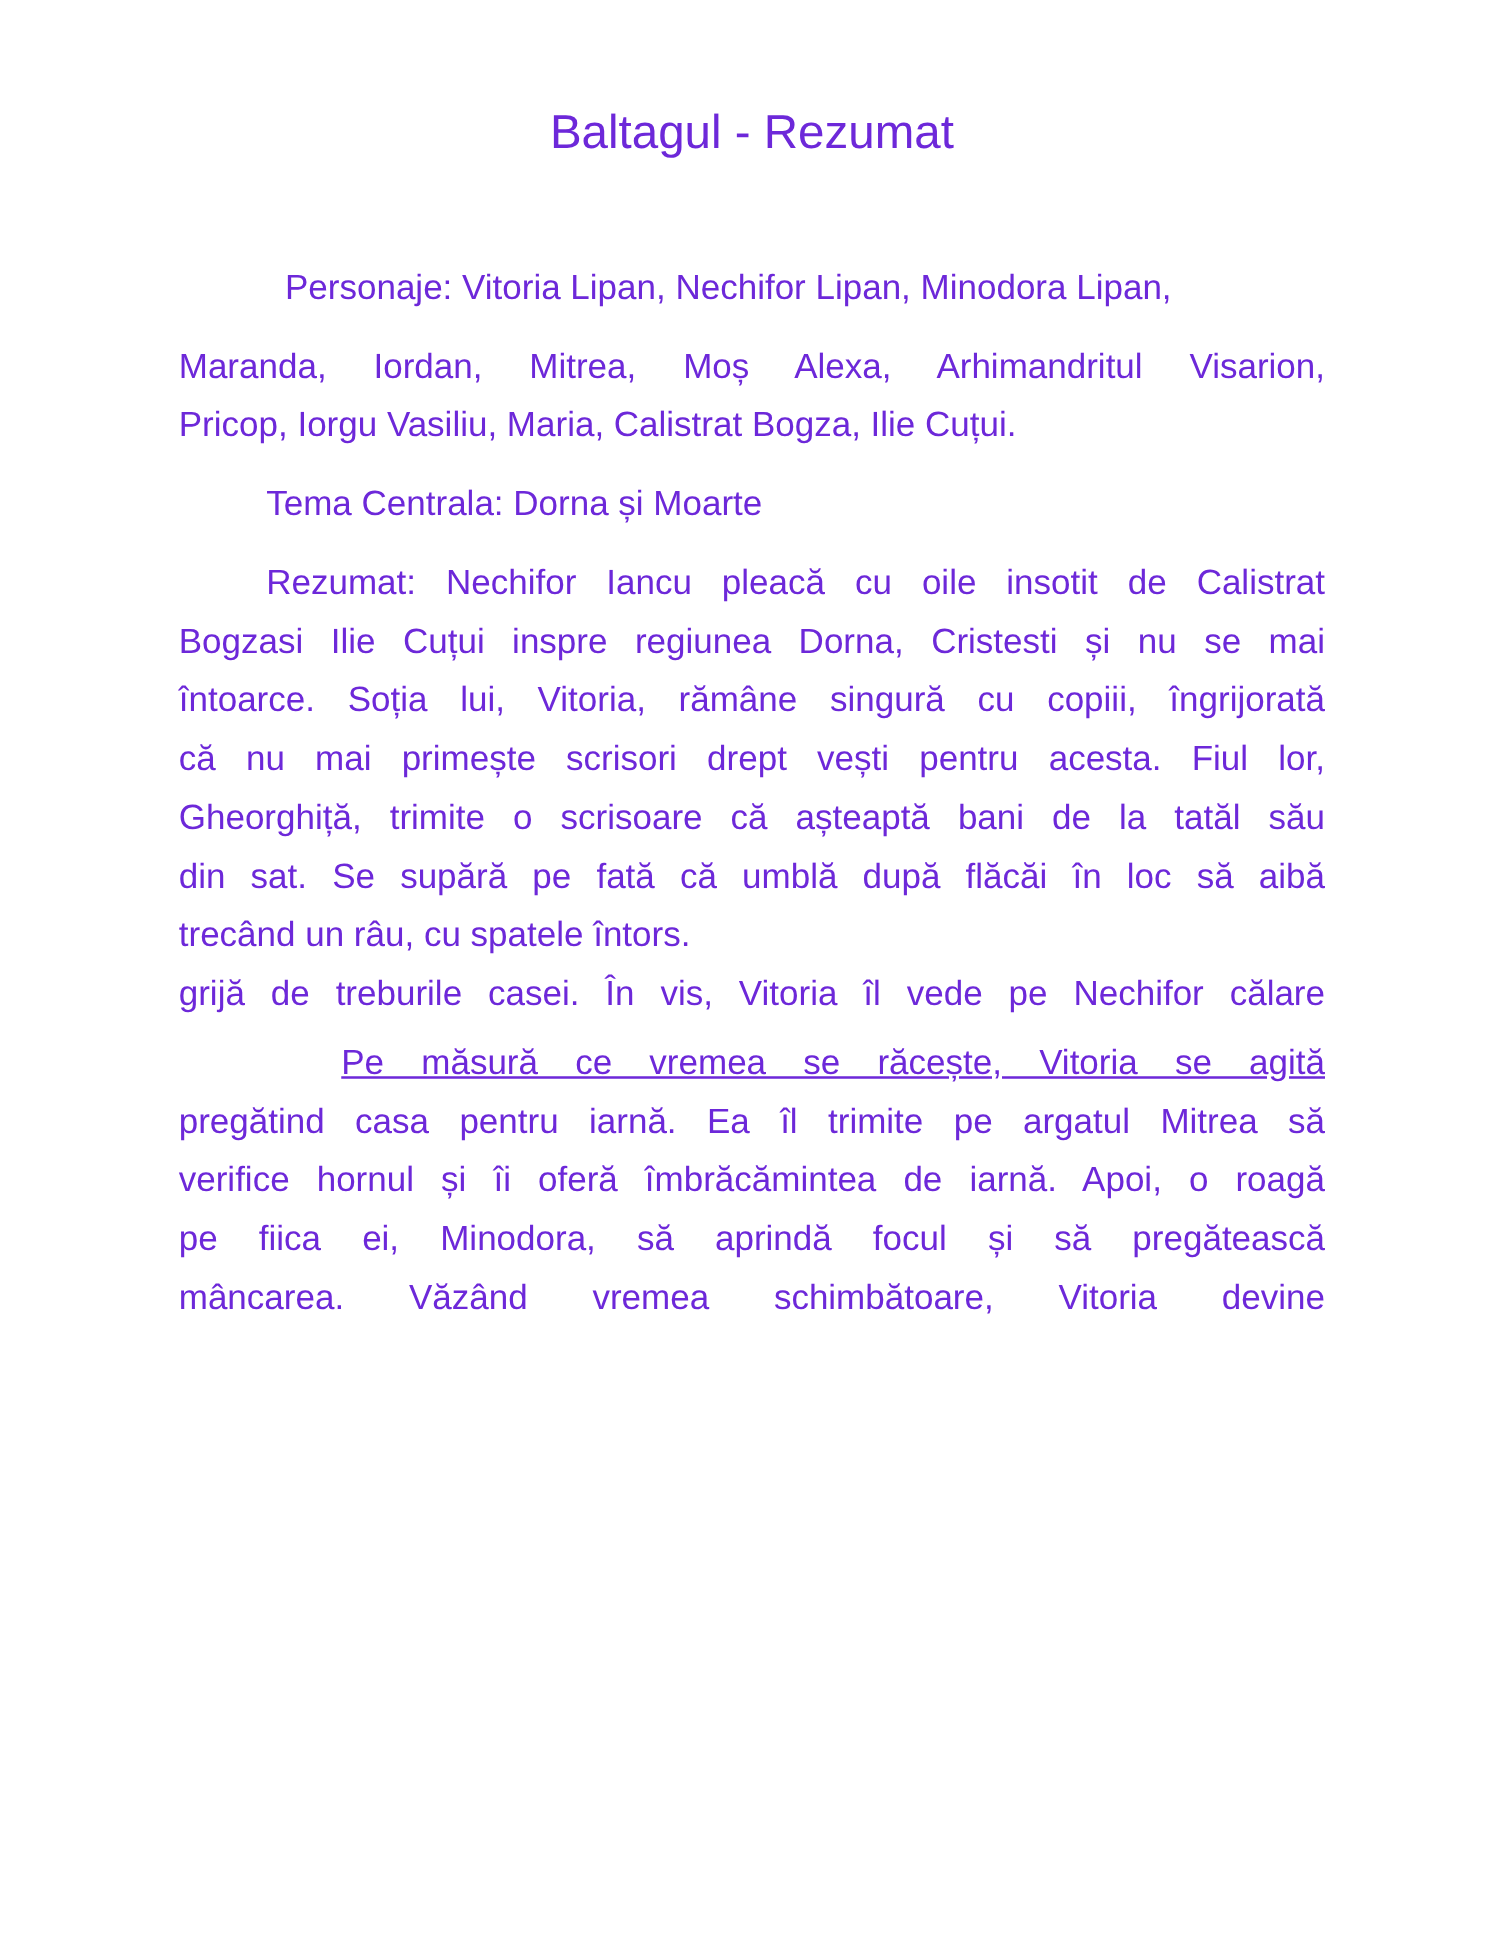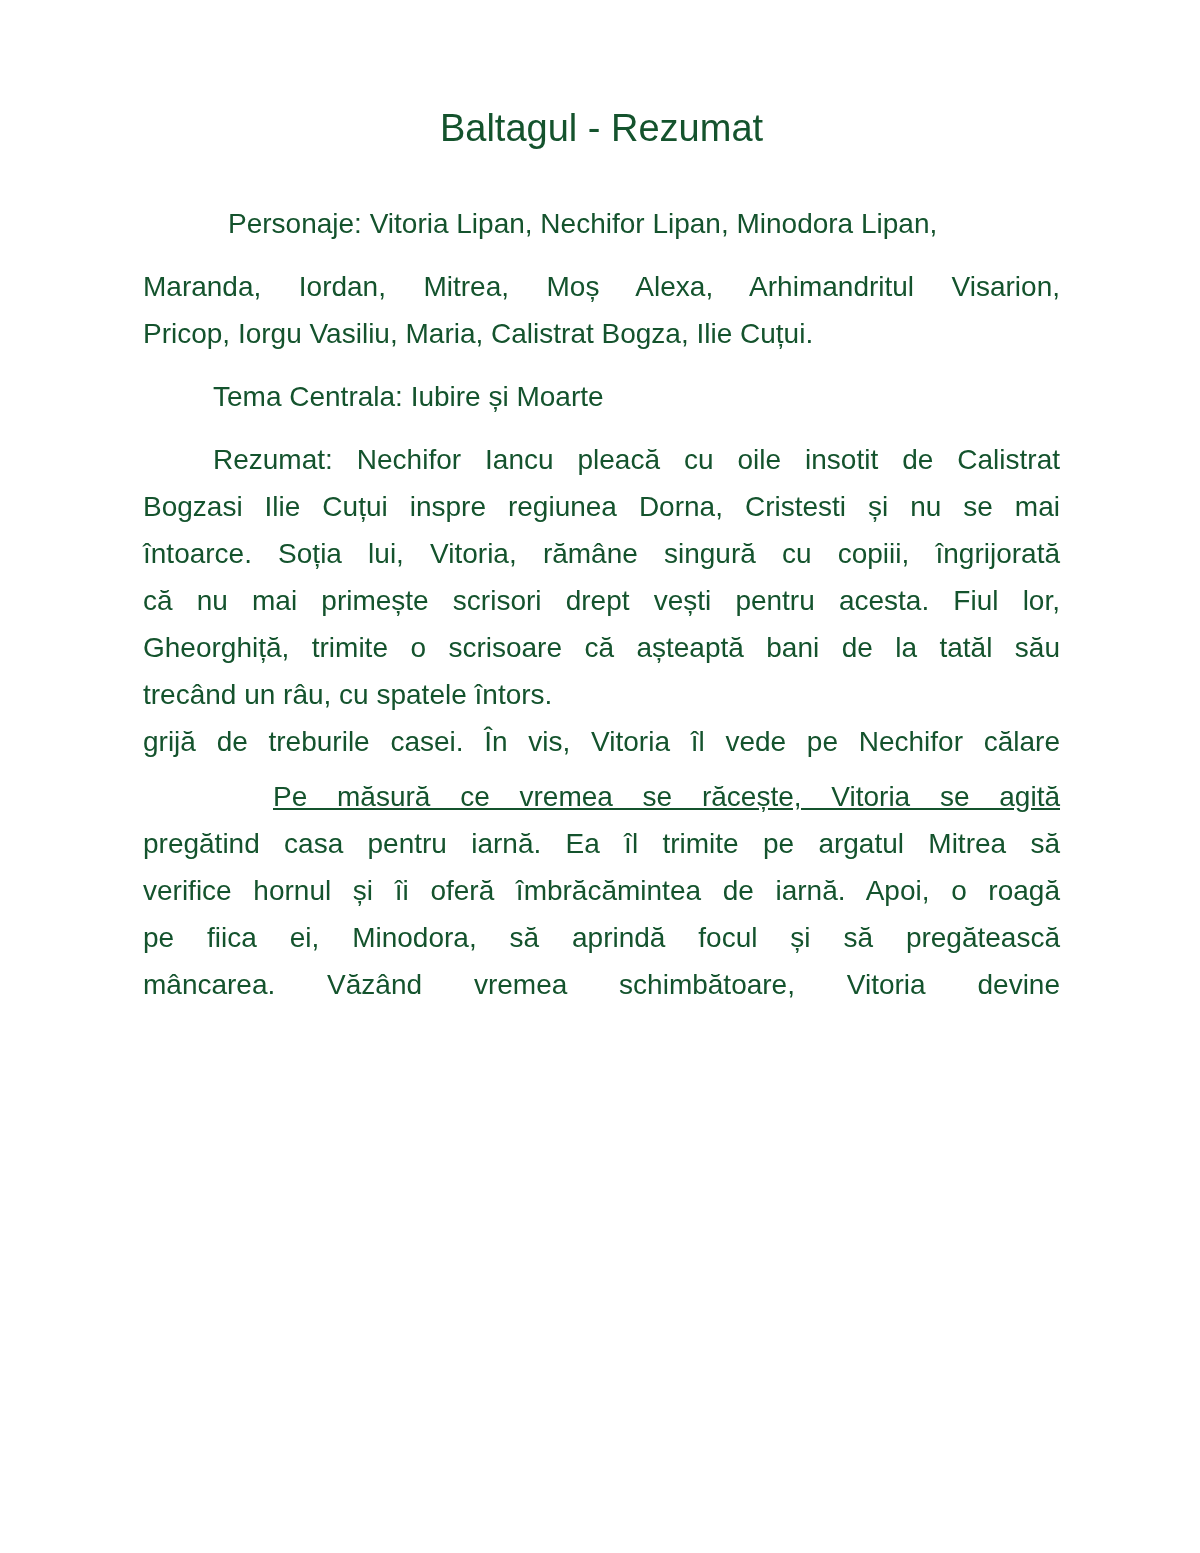--- a/index.html
+++ b/index.html
@@ -6,23 +6,23 @@
     margin: 0;
     padding: 0;
     background: #ffffff;
   }
   .page {
     position: relative;
     width: 1200px;
     height: 1553px;
     box-sizing: border-box;
     background: #ffffff;
-    color: #14532d;
+    color: #6d28d9;
     font-family: "Liberation Sans", sans-serif;
-    padding-top: 104px;
+    padding-top: 82px;
     overflow: hidden;
   }
   .content {
     margin-left: 143px;
     width: 917px;
   }
   .doc-title {
     margin: 0;
     font-size: 38px;
     line-height: 48px;
@@ -31,21 +31,21 @@
     white-space: nowrap;
   }
   .doc-subtitle {
     margin-top: 24px;
     padding-left: 497px;
     font-size: 34px;
     line-height: 44px;
     white-space: nowrap;
   }
   .paragraphs {
-    margin-top: 48px;
+    margin-top: 76px;
   }
   .paragraph {
     margin: 0 0 16px 0;
   }
   .line {
     font-size: 28px;
     line-height: 47px;
     white-space: nowrap;
     text-align: left;
   }
@@ -68,28 +68,29 @@
     <h1 class="doc-title">Baltagul - Rezumat</h1>
     <div class="paragraphs">
         <div class="paragraph paragraph-personaje">
           <div class="line">Personaje: Vitoria Lipan, Nechifor Lipan, Minodora Lipan,</div>
         </div>
         <div class="paragraph paragraph-personaje-list">
           <div class="line j">Maranda, Iordan, Mitrea, Moș Alexa, Arhimandritul Visarion,</div>
           <div class="line">Pricop, Iorgu Vasiliu, Maria, Calistrat Bogza, Ilie Cuțui.</div>
         </div>
         <div class="paragraph paragraph-tema">
-          <div class="line">Tema Centrala: Iubire și Moarte</div>
+          <div class="line">Tema Centrala: Dorna și Moarte</div>
         </div>
         <div class="paragraph paragraph-rezumat">
           <div class="line j">Rezumat: Nechifor Iancu pleacă cu oile insotit  de Calistrat</div>
           <div class="line j">Bogzasi Ilie Cuțui inspre regiunea Dorna, Cristesti și nu se mai</div>
           <div class="line j">întoarce. Soția lui, Vitoria, rămâne singură cu copiii, îngrijorată</div>
           <div class="line j">că nu mai primește scrisori drept  vești pentru acesta. Fiul lor,</div>
           <div class="line j">Gheorghiță, trimite o scrisoare că așteaptă bani de la tatăl său</div>
+          <div class="line j">din sat. Se supără pe fată că umblă după flăcăi în loc să aibă</div>
           <div class="line">trecând un râu, cu spatele întors.</div>
           <div class="line j">grijă de treburile casei. În vis, Vitoria îl vede pe Nechifor călare</div>
         </div>
         <div class="paragraph paragraph-pe-masura">
           <div class="line j">Pe măsură ce vremea se răcește, Vitoria se agită</div>
           <div class="line j">pregătind casa pentru iarnă. Ea îl trimite pe argatul Mitrea să</div>
           <div class="line j">verifice hornul și îi oferă îmbrăcămintea de iarnă. Apoi, o roagă</div>
           <div class="line j">pe fiica ei, Minodora, să aprindă focul și să pregătească</div>
           <div class="line j">mâncarea. Văzând vremea schimbătoare, Vitoria devine</div>
         </div>

